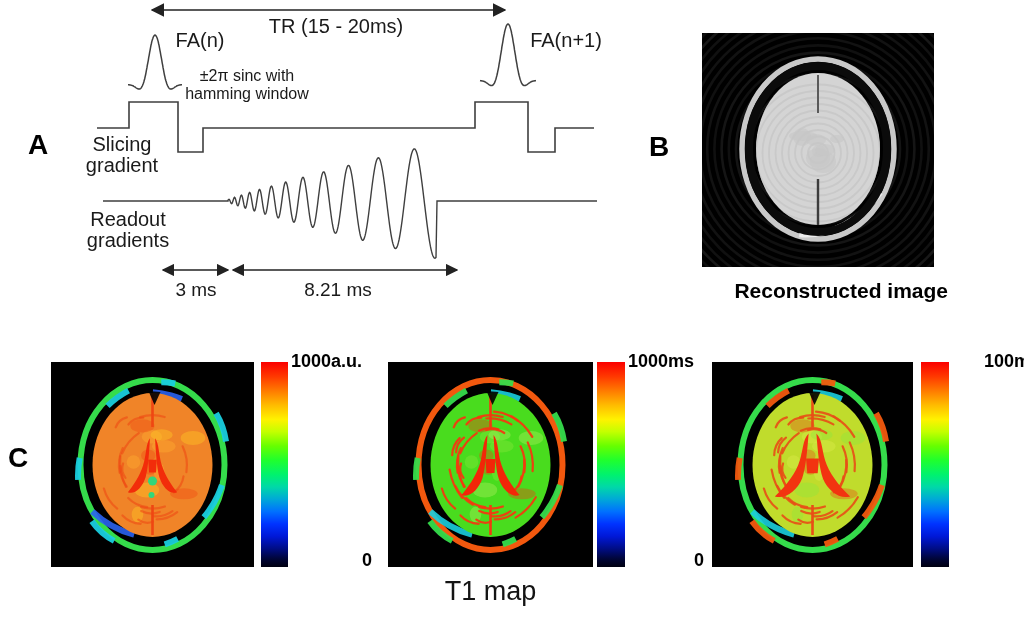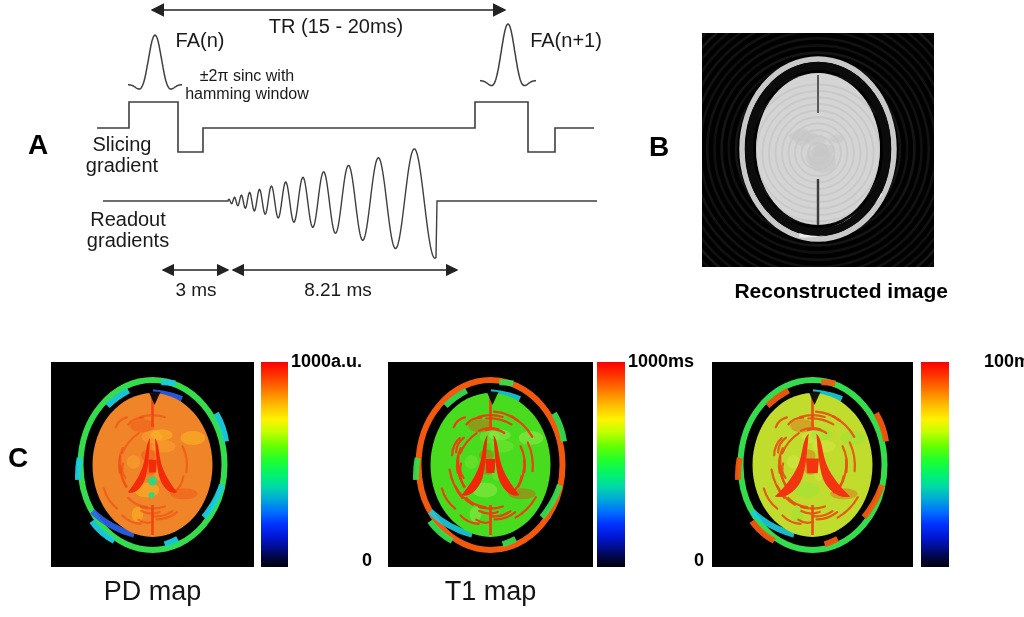--- a/index.html
+++ b/index.html
@@ -163,21 +163,20 @@
       </g>
       <circle cx="101.5" cy="119" r="4.5" fill="#26da7e" opacity="0.95"></circle>
       <circle cx="100.5" cy="133" r="3" fill="#26da7e" opacity="0.95"></circle>
     </svg>
   <div class="cbar" id="cbar-pd" style="left: 261px; top: 362px; width: 27px; height: 205px; background: linear-gradient(rgb(251, 0, 0) 0%, rgb(255, 56, 0) 7%, rgb(255, 122, 0) 14%, rgb(255, 187, 0) 21%, rgb(255, 242, 0) 28%, rgb(196, 255, 0) 34%, rgb(102, 255, 0) 41%, rgb(31, 255, 46) 48%, rgb(0, 242, 110) 55%, rgb(0, 216, 168) 61%, rgb(0, 168, 216) 67%, rgb(0, 112, 255) 73%, rgb(0, 51, 255) 79%, rgb(0, 24, 216) 85%, rgb(0, 13, 134) 91%, rgb(0, 5, 56) 96%, rgb(0, 0, 16) 100%);"></div>
   <div class="cbar-col" style="left:291px;top:352px;width:62px;height:218px">
     <div class="cmax">1000</div>
     <div class="cunit">a.u.</div>
     <div class="cmin">0</div>
   </div>
-  <div class="mapcap" style="left:51px;top:576px;width:203px">PD map</div>
 
   <svg id="map-t1" style="left:388px;top:362px" width="205" height="205" viewBox="0 0 205 205">
       <rect x="0" y="0" width="205" height="205" fill="#000"></rect>
       <ellipse cx="102.5" cy="103" rx="72" ry="85" fill="none" stroke="#f2580e" stroke-width="6"></ellipse>
       <ellipse cx="102.5" cy="103" rx="72" ry="85" fill="none" stroke="#35dc4b" stroke-width="6" stroke-dasharray="26 34 14 52 30 44 22 60" transform="rotate(25 102.5 103)" opacity="0.95"></ellipse>
       <ellipse cx="102.5" cy="103" rx="72" ry="85" fill="none" stroke="#19cede" stroke-width="6" stroke-dasharray="48 180 30 235" transform="rotate(105 102.5 103)" opacity="0.9"></ellipse>
       <ellipse cx="102.5" cy="103" rx="60" ry="72" fill="#49dc1e"></ellipse>
       <ellipse cx="143.0" cy="76.0" rx="12.3" ry="7.0" fill="#b4f060" opacity="0.38"></ellipse>
       <ellipse cx="101.9" cy="74.8" rx="10.2" ry="6.8" fill="#8ce83c" opacity="0.38"></ellipse>
       <ellipse cx="100.3" cy="105.0" rx="7.2" ry="7.7" fill="#f23a10" opacity="0.38"></ellipse>

